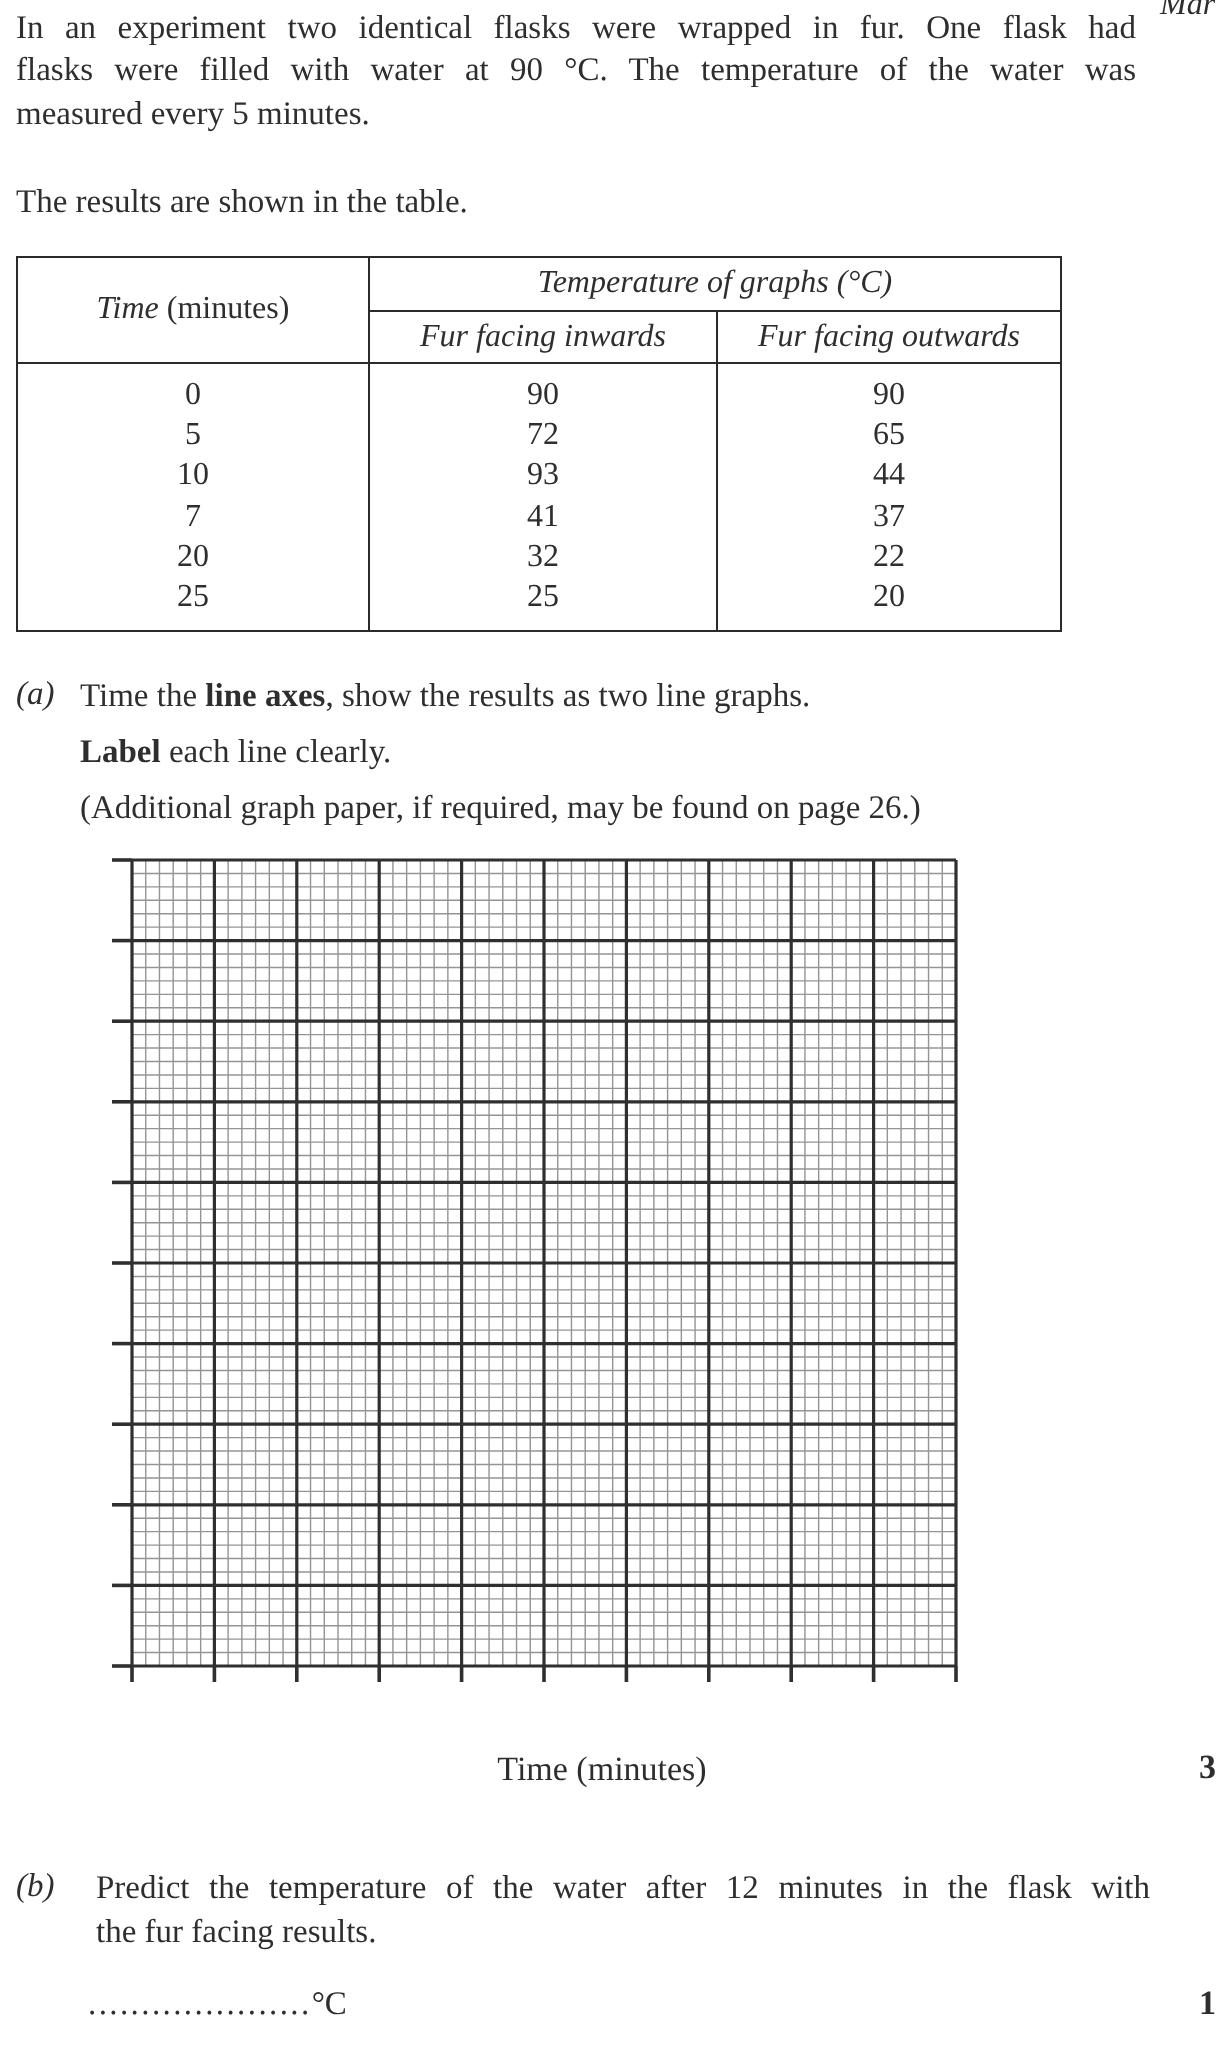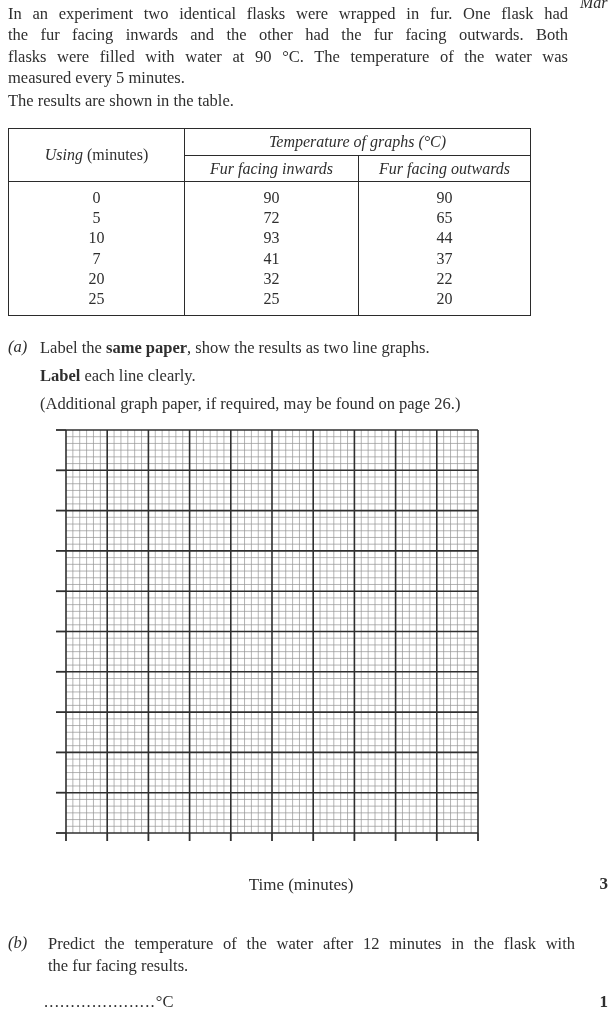--- a/index.html
+++ b/index.html
@@ -47,36 +47,35 @@
   .dots-line{font-size:16.5px;letter-spacing:1.2px;}
   .margin-note{font-size:16px;font-style:italic;}
 </style>
 </head>
 <body>
 
 <div class="abs margin-note" style="left:580px;top:-6px;">Mar</div>
 
 <div class="abs" style="left:8px;top:3px;">
   <div class="para-line">In an experiment two identical flasks were wrapped in fur.  One flask had</div>
-  <div class="para-line">the fur facing inwards and the other had the fur facing outwards.  Both</div>
   <div class="para-line">flasks were filled with water at 90 °C.  The temperature of the water was</div>
   <div class="para-line last">measured every 5 minutes.</div>
 </div>
 
 <div class="abs" style="left:8px;top:91px;font-size:16.5px;">The results are shown in the table.</div>
 
 <table class="results abs" style="left:8px;top:128px;width:522px;">
   <colgroup>
       <col style="width:176px">
       <col style="width:174px">
       <col style="width:172px">
     </colgroup>
   <tbody>
     <tr style="height:27px;">
-      <td rowspan="2"><span class="it">Using</span><span> (minutes)</span></td>
+      <td rowspan="2"><span class="it">Time</span><span> (minutes)</span></td>
       <td colspan="2" class="it">Temperature of graphs (°C)</td>
     </tr>
     <tr style="height:26px;">
       <td class="it">Fur facing inwards</td>
       <td class="it">Fur facing outwards</td>
     </tr>
     <tr style="height:134px;">
       <td class="body-cell">
         <div class="num-line">0</div>
         <div class="num-line">5</div>
@@ -100,21 +99,21 @@
         <div class="num-line">37</div>
         <div class="num-line">22</div>
         <div class="num-line">20</div>
       </td>
     </tr>
   </tbody>
 </table>
 
 <div class="abs q-label" style="left:8px;top:337px;">(a)</div>
 <div class="abs" style="left:40px;top:337px;">
-  <div class="q-line" style="margin-bottom:6px;"><span>Label the </span><span class="bold">same paper</span><span>, show the results as two line graphs.</span></div>
+  <div class="q-line" style="margin-bottom:6px;"><span>Time the </span><span class="bold">line axes</span><span>, show the results as two line graphs.</span></div>
   <div class="q-line" style="margin-bottom:6px;"><span class="bold">Label</span><span> each line clearly.</span></div>
   <div class="q-line">(Additional graph paper, if required, may be found on page 26.)</div>
 </div>
 
 <svg class="abs" style="left:54px;top:426px;" width="426" height="417" viewBox="0 0 426 417">
   <g id="fine">
       <line x1="18.866666666666667" y1="4" x2="18.866666666666667" y2="407"></line>
       <line x1="25.733333333333334" y1="4" x2="25.733333333333334" y2="407"></line>
       <line x1="32.6" y1="4" x2="32.6" y2="407"></line>
       <line x1="39.46666666666667" y1="4" x2="39.46666666666667" y2="407"></line>

